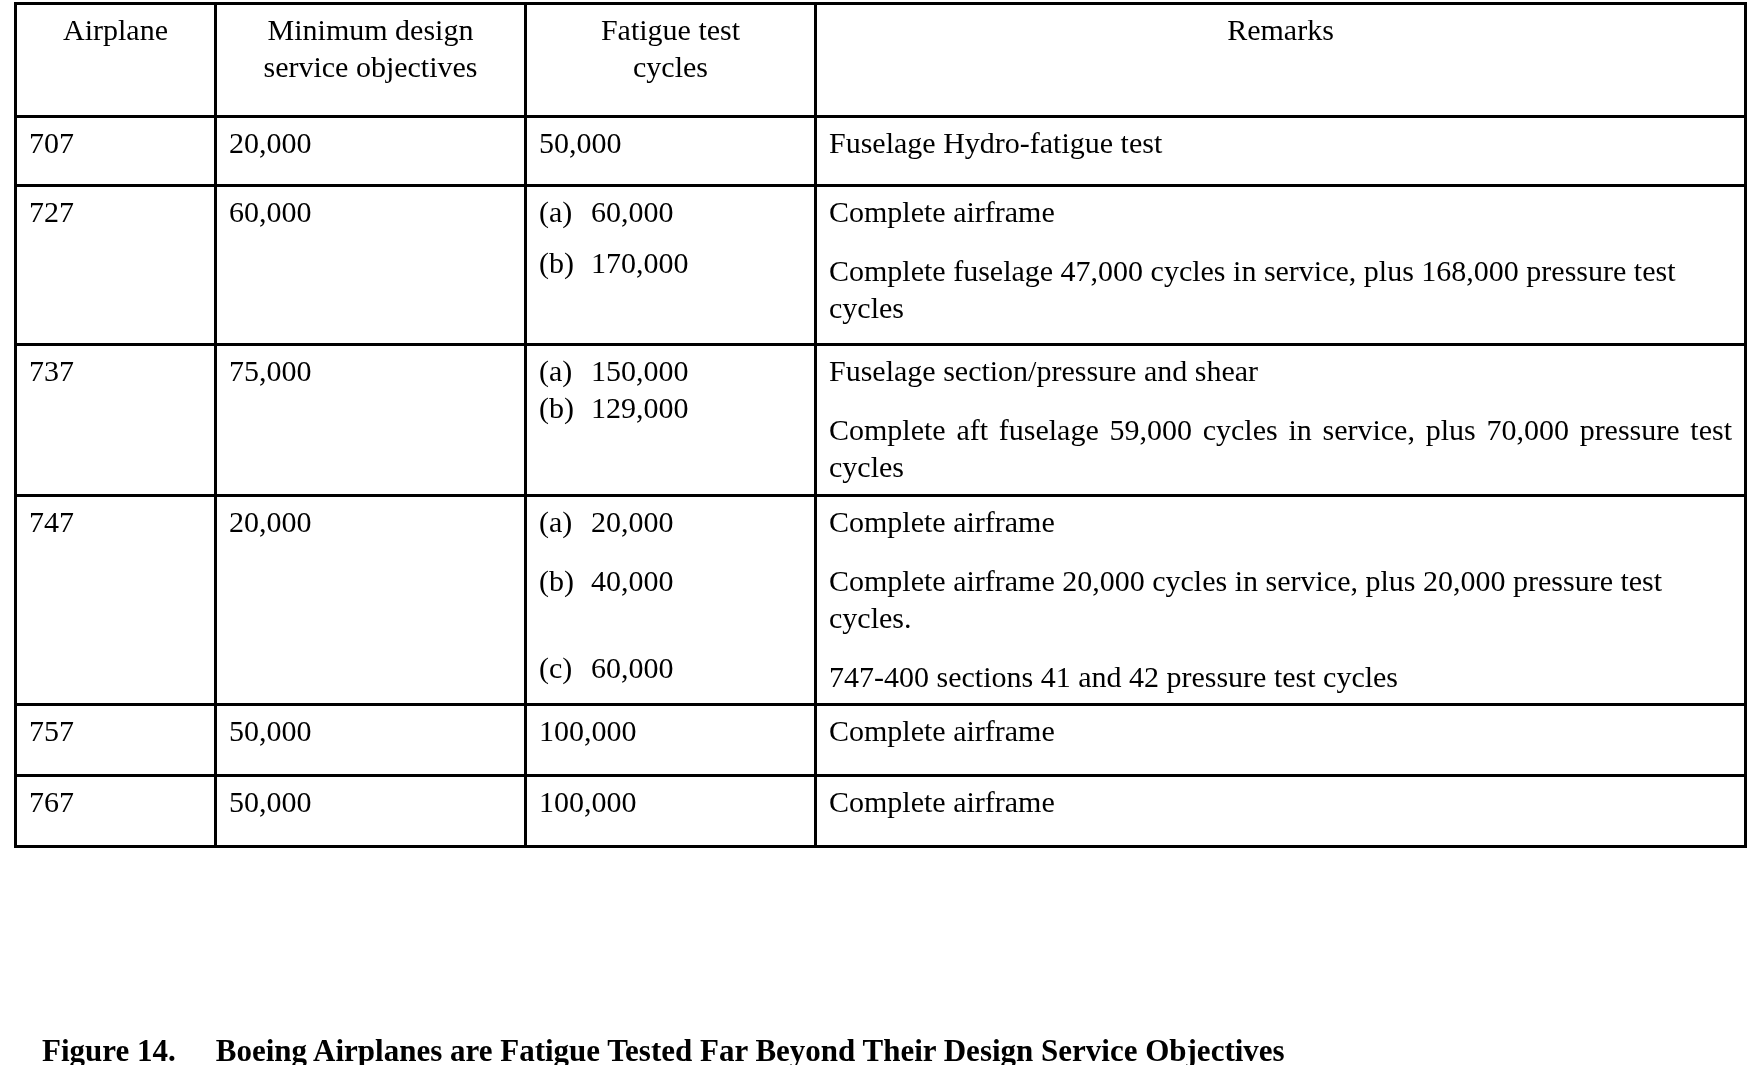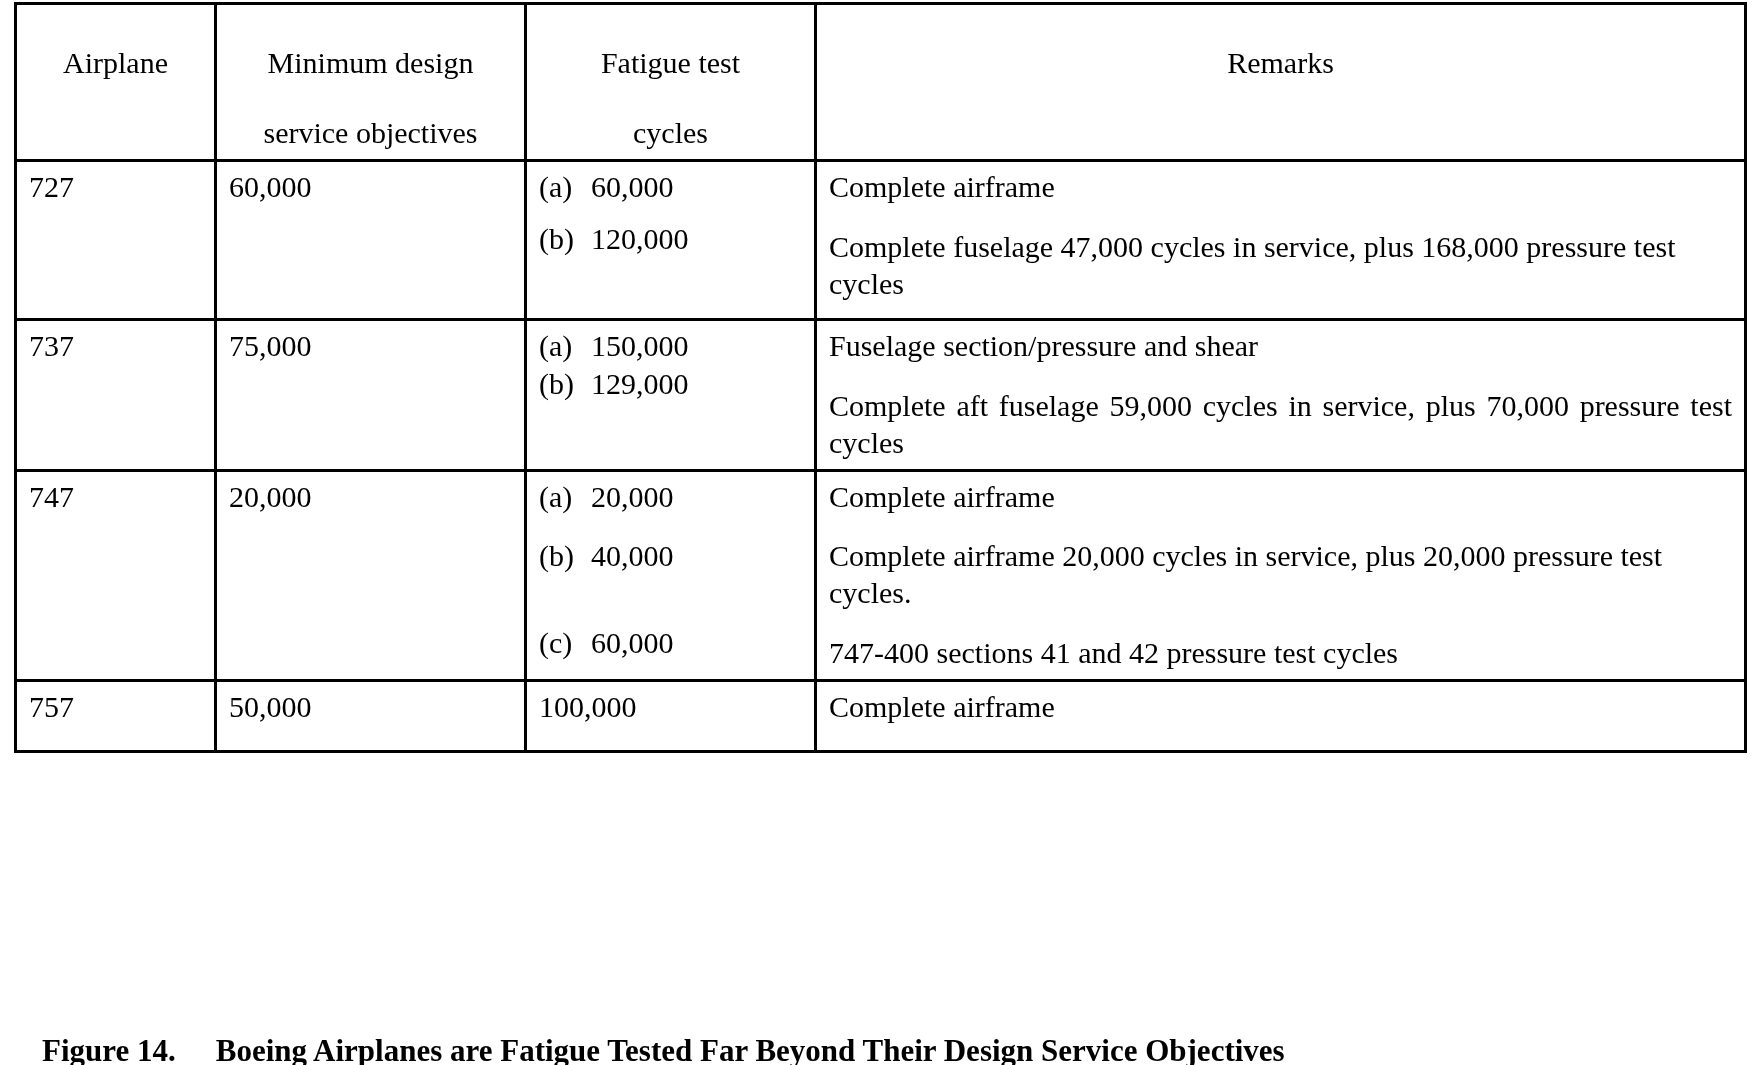--- a/index.html
+++ b/index.html
@@ -43,21 +43,20 @@
   
   thead th {
     text-align: center;
     padding-top: 8px;
     padding-bottom: 10px;
     height: 96px;
     vertical-align: top;
   }
   thead th .hdr {
     display: block;
-    margin-top: 33px;
   }
   tbody td {
     text-align: left;
   }
   .cell-lines > div { display: block; }
   .gap-above { margin-top: 22px; }
   .gap-small { margin-top: 14px; }
 
   
   .just {
@@ -118,30 +117,40 @@
           <span class="hdr">cycles</span>
         </th>
         <th>
           <span class="hdr">Remarks</span>
         </th>
       </tr>
     </thead>
 
     <tbody>
 
+      <tr class="row-707">
+        <td>707</td>
+        <td>20,000</td>
+        <td class="cell-lines">
+          <div>50,000</div>
+        </td>
+        <td class="cell-lines">
+          <div>Fuselage Hydro-fatigue test</div>
+        </td>
+      </tr>
 
       <tr class="row-727">
         <td>727</td>
         <td>60,000</td>
         <td class="cell-lines">
           <div class="nowrapline">
             <span class="abc">(a)</span><span>60,000</span>
           </div>
           <div class="nowrapline gap-small">
-            <span class="abc">(b)</span><span>120,000</span>
+            <span class="abc">(b)</span><span>170,000</span>
           </div>
         </td>
         <td class="cell-lines">
           <div>Complete airframe</div>
           <div class="gap-above">Complete fuselage 47,000 cycles in service, plus 168,000 pressure test cycles</div>
         </td>
       </tr>
 
       <tr class="row-737">
         <td>737</td>
@@ -185,20 +194,30 @@
         <td>757</td>
         <td>50,000</td>
         <td class="cell-lines">
           <div>100,000</div>
         </td>
         <td class="cell-lines">
           <div>Complete airframe</div>
         </td>
       </tr>
 
+      <tr class="row-767">
+        <td>767</td>
+        <td>50,000</td>
+        <td class="cell-lines">
+          <div>100,000</div>
+        </td>
+        <td class="cell-lines">
+          <div>Complete airframe</div>
+        </td>
+      </tr>
 
 
     </tbody>
   </table>
 
   <div class="caption">
     <span class="cap-num">Figure 14.</span><span>Boeing Airplanes are Fatigue Tested Far Beyond Their Design Service Objectives</span>
   </div>
 
 </div>

